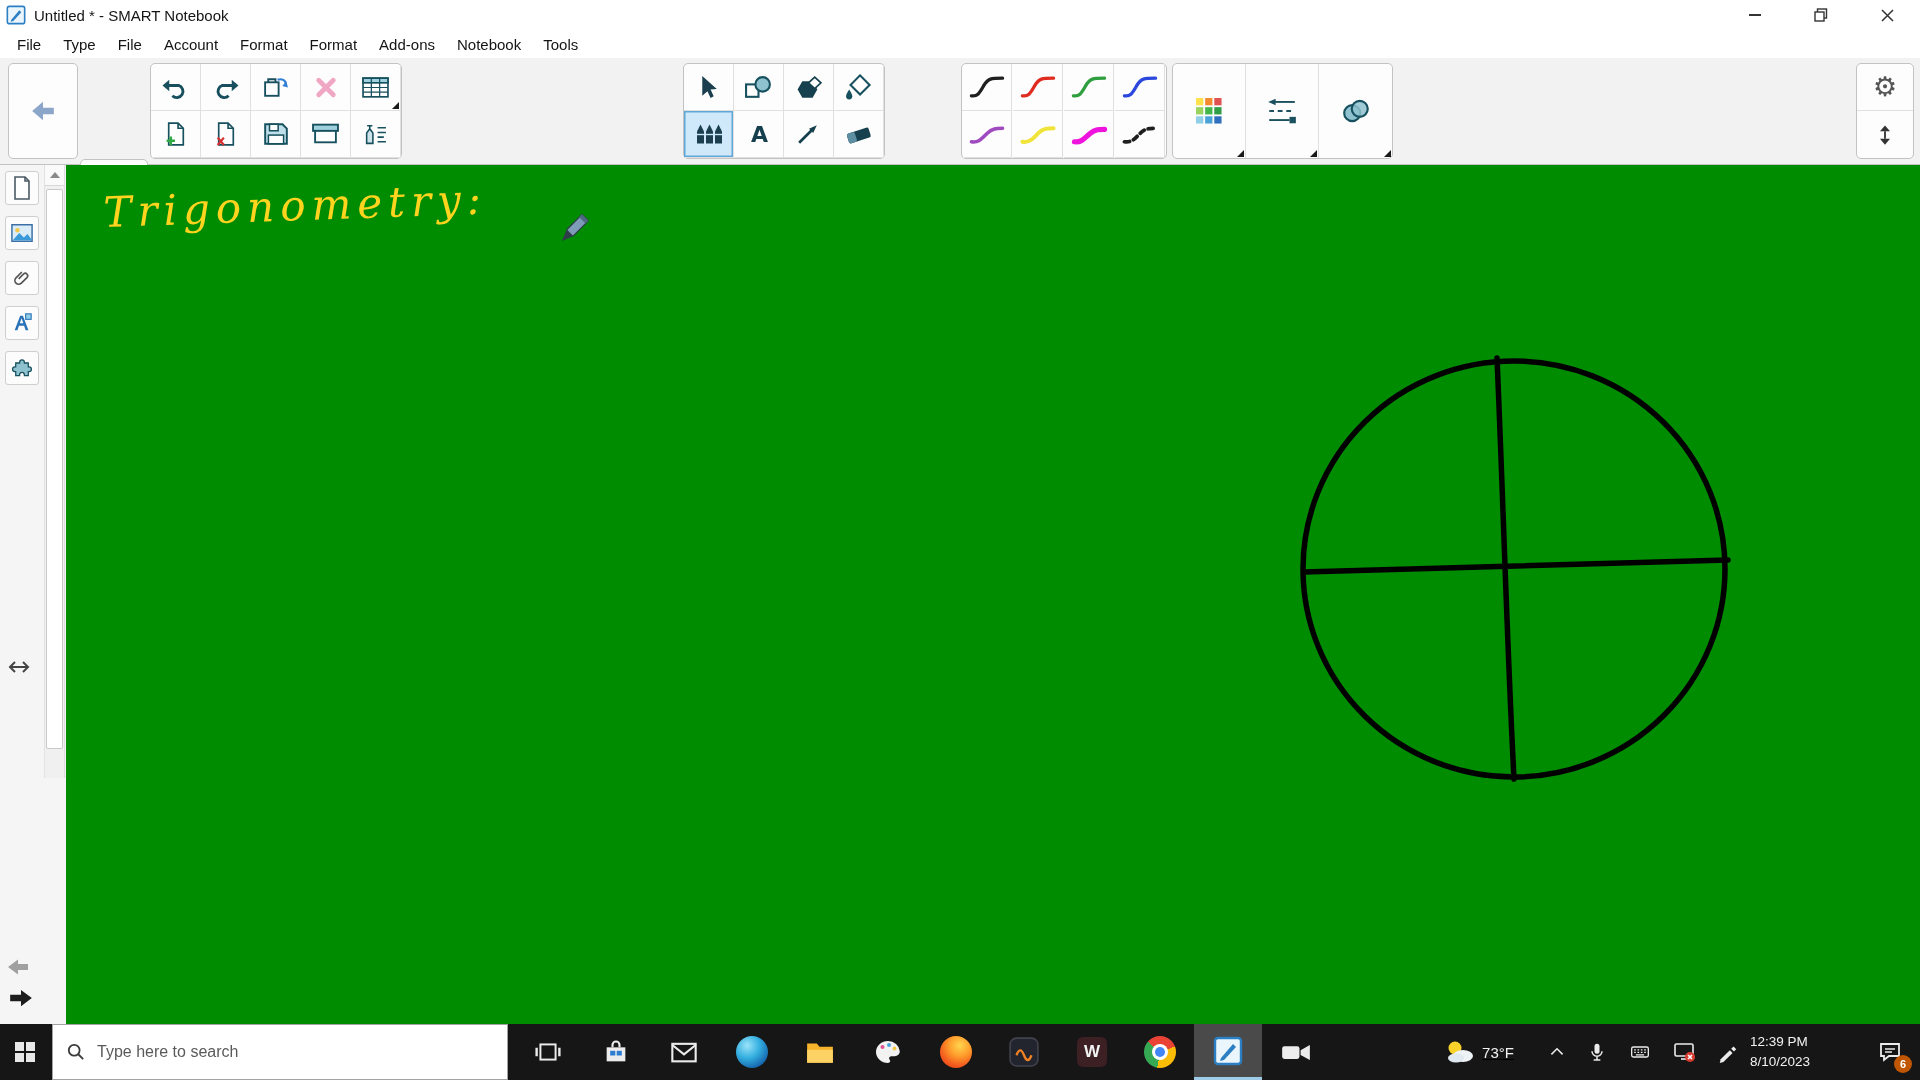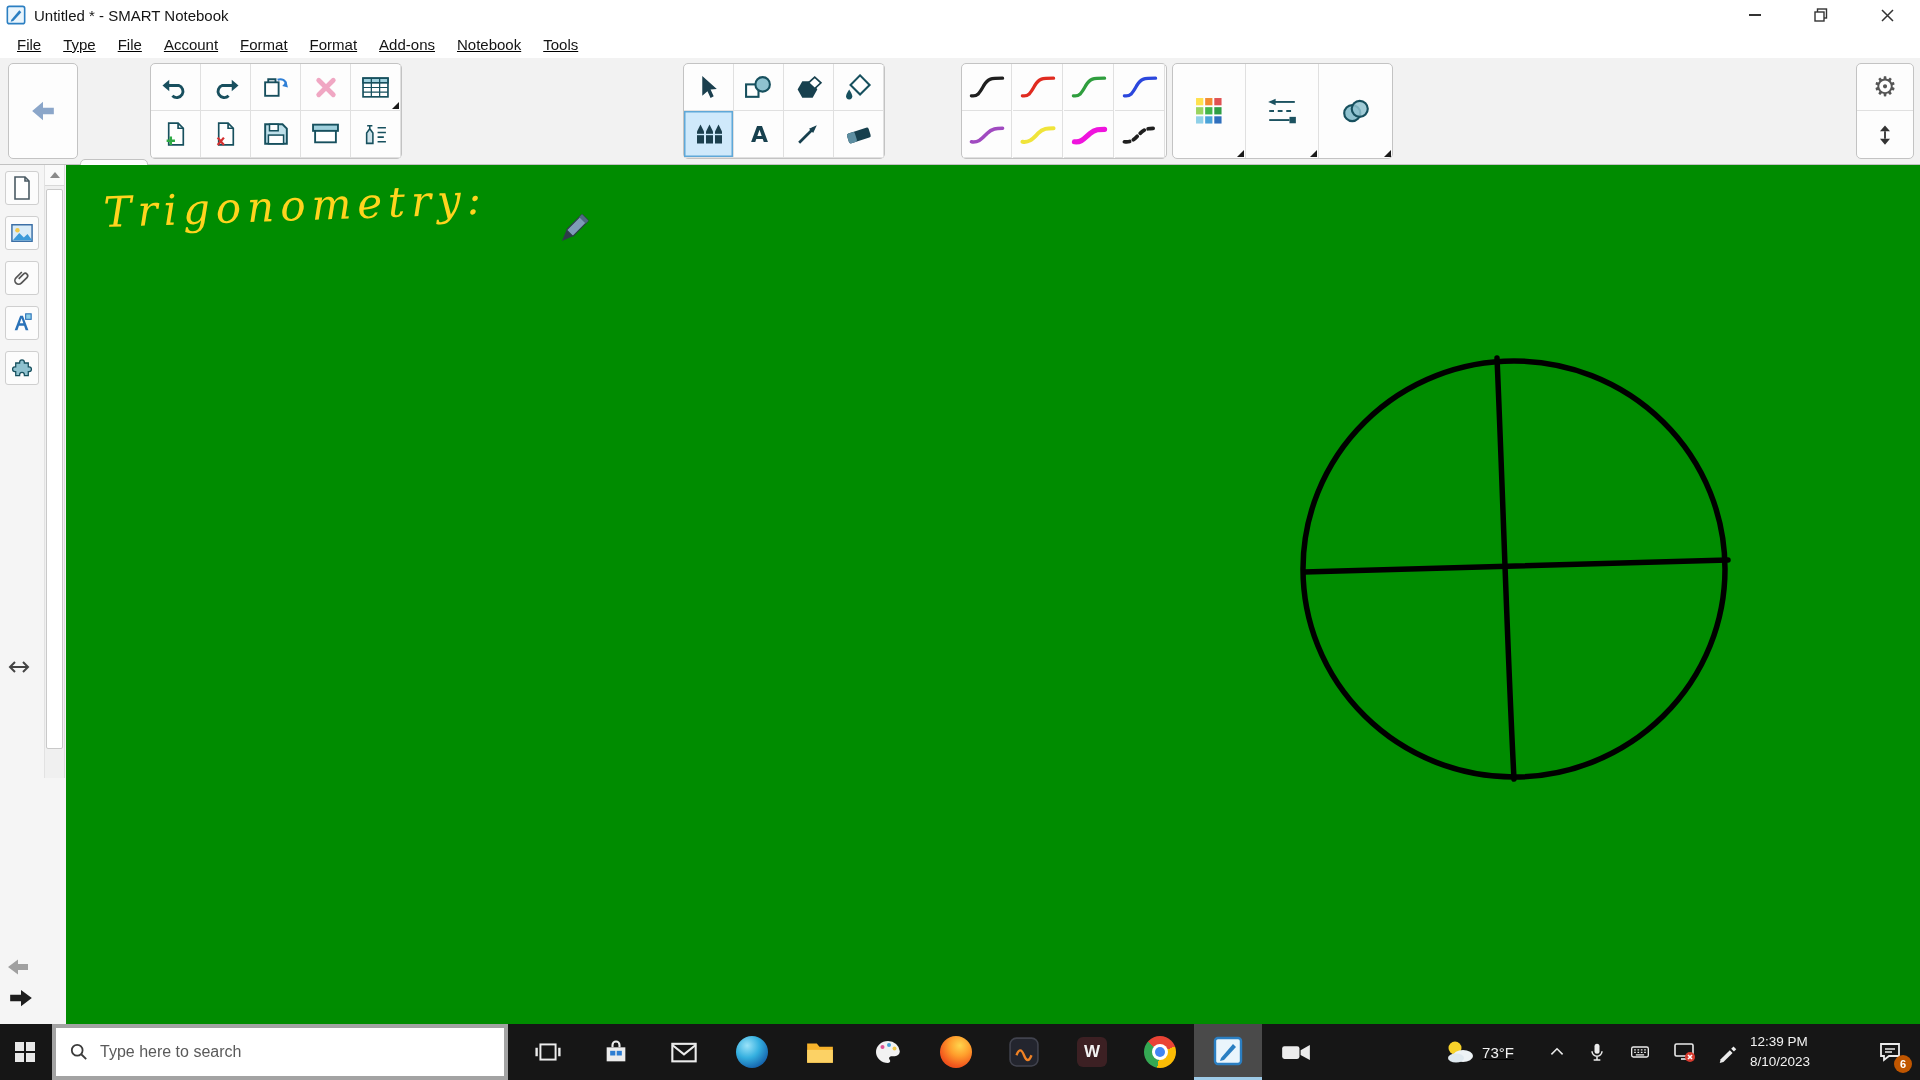--- a/index.html
+++ b/index.html
@@ -4,21 +4,21 @@
 <style>
   html,body{margin:0;padding:0;width:1920px;height:1080px;overflow:hidden;
     font-family:"Liberation Sans","DejaVu Sans",sans-serif;background:#fff;}
   .abs{position:absolute;}
   
   #titlebar{position:absolute;top:0;left:0;width:1920px;height:30px;background:#fff;display:flex;align-items:center;}
   #title-text{font-size:15px;color:#141414;margin-left:8px;}
   .capbtns{position:absolute;right:0;top:0;height:30px;display:flex;}
   .cap{width:66px;height:30px;display:flex;align-items:center;justify-content:center;}
   
-  #menubar{position:absolute;top:30px;left:0;width:1920px;height:28px;background:#fff;display:flex;align-items:center;padding-left:6px;box-sizing:border-box;text-decoration:underline;}
+  #menubar{position:absolute;top:30px;left:0;width:1920px;height:28px;background:#fff;display:flex;align-items:center;padding-left:6px;box-sizing:border-box;}
   .menu-item{padding:2px 11px;font-size:15px;color:#141414;white-space:nowrap;}
   
   #toolbar{position:absolute;top:58px;left:0;width:1920px;height:107px;background:#f2f2f2;border-bottom:1px solid #c2c2c2;box-sizing:border-box;}
   .tb-group{position:absolute;top:5px;height:96px;background:#fdfdfd;border:1px solid #c3c3c3;border-radius:5px;box-sizing:border-box;}
   .tb-grid{display:grid;}
   .tb-cell{width:50px;height:47px;display:flex;align-items:center;justify-content:center;position:relative;border-right:1px solid #e0e0e0;border-bottom:1px solid #e0e0e0;box-sizing:border-box;}
   .tb-single{display:flex;align-items:center;justify-content:center;position:relative;}
   .tb-cell.sel{background:#cfe9fb;box-shadow:inset 0 0 0 1.5px #5fa8d8;}
   .ddc{position:absolute;right:1px;bottom:1px;width:0;height:0;border-style:solid;border-width:0 0 7px 7px;border-color:transparent transparent #1a1a1a transparent;}
   .prop-cell{width:73px;height:94px;display:flex;align-items:center;justify-content:center;position:relative;border-right:1px solid #e0e0e0;box-sizing:border-box;}
@@ -31,21 +31,21 @@
   #scroll-up{position:absolute;left:0;top:0;width:19px;height:20px;background:#fafafa;border-bottom:1px solid #d8d8d8;display:flex;align-items:center;justify-content:center;}
   #scroll-thumb{position:absolute;left:1px;top:24px;width:17px;height:560px;background:#ffffff;border:1px solid #c9c9c9;border-radius:2px;box-sizing:border-box;}
   .tri-up{width:0;height:0;border-left:5px solid transparent;border-right:5px solid transparent;border-bottom:6px solid #8a8a8a;}
   
   #canvas{position:absolute;left:66px;top:165px;width:1854px;height:859px;}
   
   #taskbar{position:absolute;left:0;top:1024px;width:1920px;height:56px;background:#161616;}
   #startbtn{position:absolute;left:0;top:0;width:50px;height:56px;display:flex;align-items:center;justify-content:center;}
   .winlogo{display:grid;grid-template-columns:9px 9px;grid-template-rows:9px 9px;gap:2px;}
   .winlogo div{background:#e8e8e8;}
-  #searchbox{position:absolute;left:52px;top:0;width:456px;height:56px;background:#fff;border:4px solid #a3a3a3;box-sizing:border-box;display:flex;align-items:center;}
+  #searchbox{position:absolute;left:52px;top:0;width:456px;height:56px;background:#fff;border:1px solid #a3a3a3;box-sizing:border-box;display:flex;align-items:center;}
   #searchbox input{border:none;outline:none;font-size:16px;color:#333;width:360px;background:transparent;font-family:"Liberation Sans",sans-serif;}
   #searchbox input::placeholder{color:#5a5a5a;}
   #taskapps{position:absolute;left:514px;top:0;height:56px;display:flex;}
   .app{width:68px;height:56px;display:flex;align-items:center;justify-content:center;position:relative;}
   .app.active{background:#4a4a4a;border-bottom:3px solid #9ecbe8;box-sizing:border-box;}
   .circle32{width:32px;height:32px;border-radius:50%;}
   #tray{position:absolute;right:2px;top:0;height:56px;display:flex;align-items:center;}
   .tray-cell{height:56px;display:flex;align-items:center;justify-content:center;}
   .weather-txt{color:#f2f2f2;font-size:15px;margin-left:6px;}
   #clock{color:#f2f2f2;font-size:13.5px;line-height:1.45;width:112px;}

